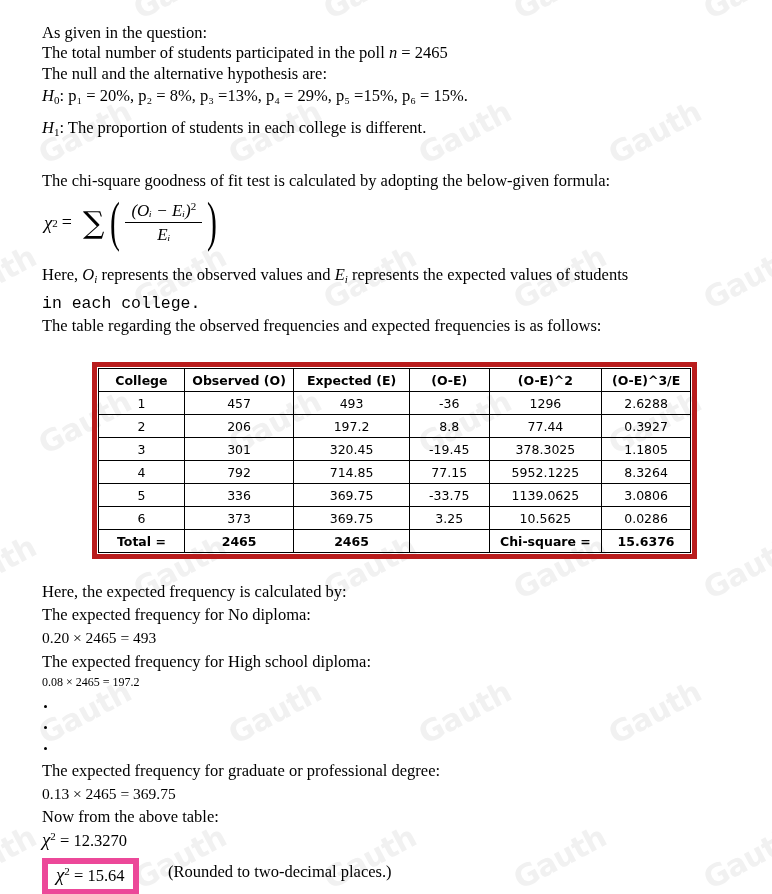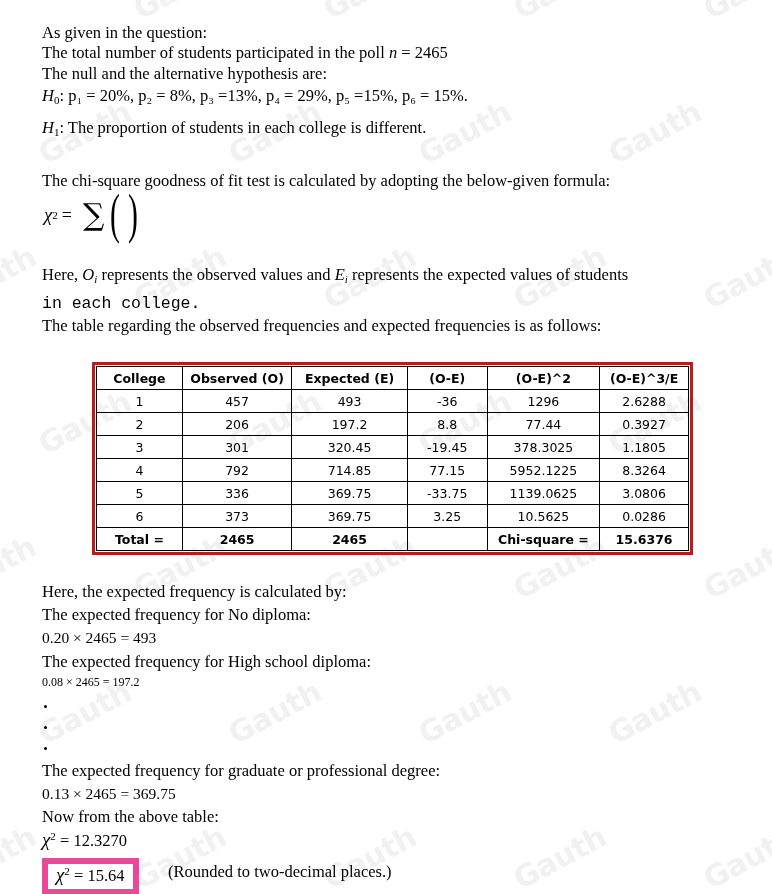--- a/index.html
+++ b/index.html
@@ -151,21 +151,21 @@
     font-weight: 700;
   }
   table#freq-table tbody tr.total-row td {
     font-weight: 700;
   }
   table#freq-table tbody tr.total-row td.blank-cell {
     border: 1px solid #000;
   }
   
   #freq-table-wrap {
-    border: 3px solid #b91c1c;
+    border: 5px solid #b91c1c;
     padding: 1px;
     box-sizing: content-box;
   }
 
   
   #answer-box {
     position: absolute;
     left: 42px;
     top: 858px;
     border: 6px solid #ec4899;
@@ -245,20 +245,25 @@
   <div class="line" style="top:172px;">
     <span>The chi-square goodness of fit test is calculated by adopting the below-given formula:</span>
   </div>
 
   <div id="formula-block">
     <span class="chi">χ</span>
       <span class="sup">2</span>
     <span style="margin:0 5px 0 4px;">=</span>
     <span class="sigma">∑</span>
     <span class="paren">(</span>
+    <span class="frac">
+      <span class="numer"><span>(Oᵢ − Eᵢ)</span><span class="sup num">2</span></span>
+      <span class="bar"></span>
+      <span class="denom">Eᵢ</span>
+    </span>
     <span class="paren">)</span>
   </div>
 
   <div class="line" style="top:266px;">
     <span>Here, </span><span class="math">O</span><span class="sub">i</span><span> represents the observed values and </span><span class="math">E</span><span class="sub">i</span><span> represents the expected values of students</span>
   </div>
 
   <div class="line" style="top:295px;font-family:Liberation Mono, monospace;">
     <span>in each college.</span>
   </div>

